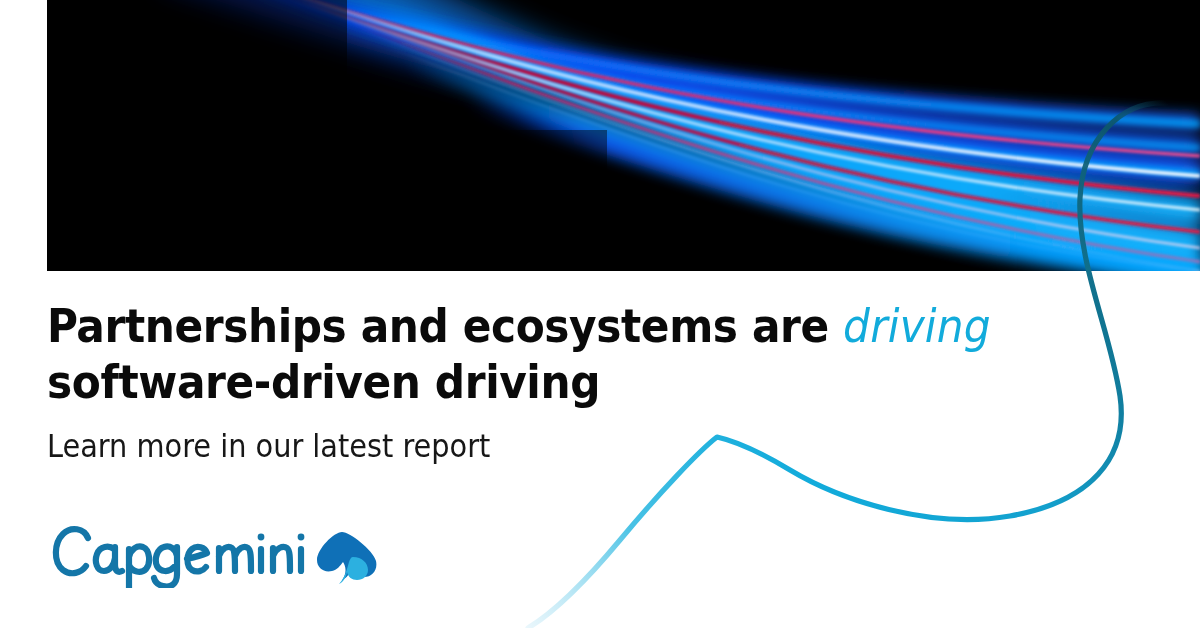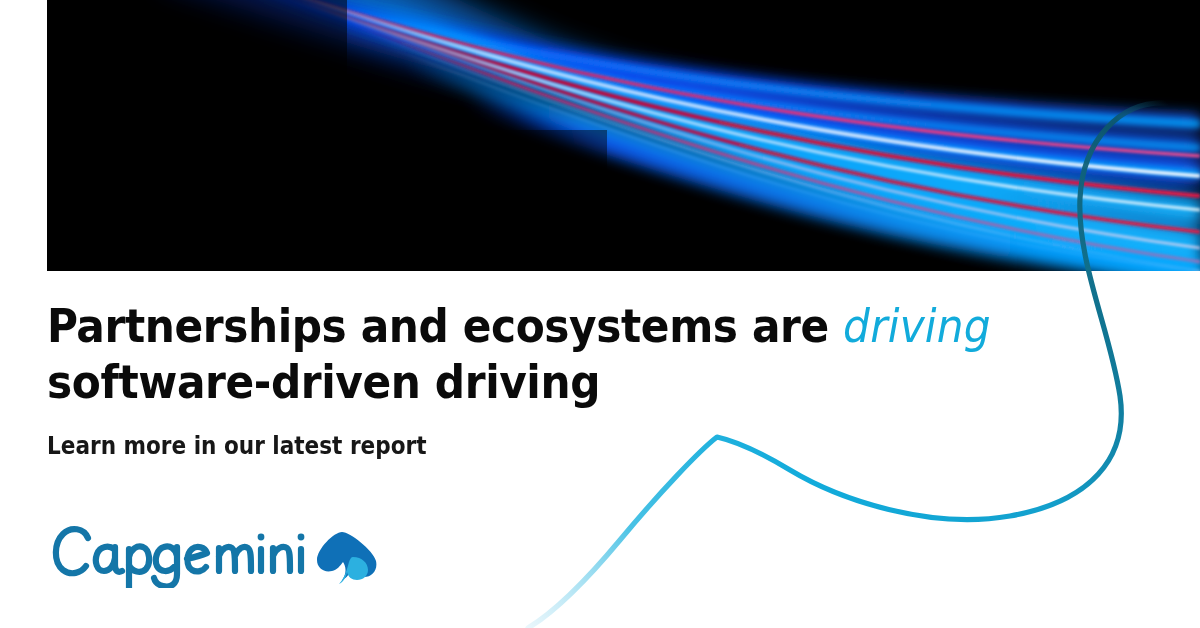--- a/index.html
+++ b/index.html
@@ -68,23 +68,23 @@
   .headline .accent {
     color: #12ABDB;
     font-style: italic;
     font-weight: 500;
     letter-spacing: 0.2px;
   }
   .subhead {
     margin: 0;
     padding-top: 20px;
     font-family: "DejaVu Sans Condensed", "Liberation Sans Narrow", "Liberation Sans", sans-serif;
-    font-size: 24px;
+    font-size: 32px;
     line-height: 32px;
-    font-weight: 700;
+    font-weight: 400;
     color: #171717;
     white-space: nowrap;
   }
 
   
   .logo {
     position: absolute;
     left: 47px;
     top: 516px;
     width: 330px;

